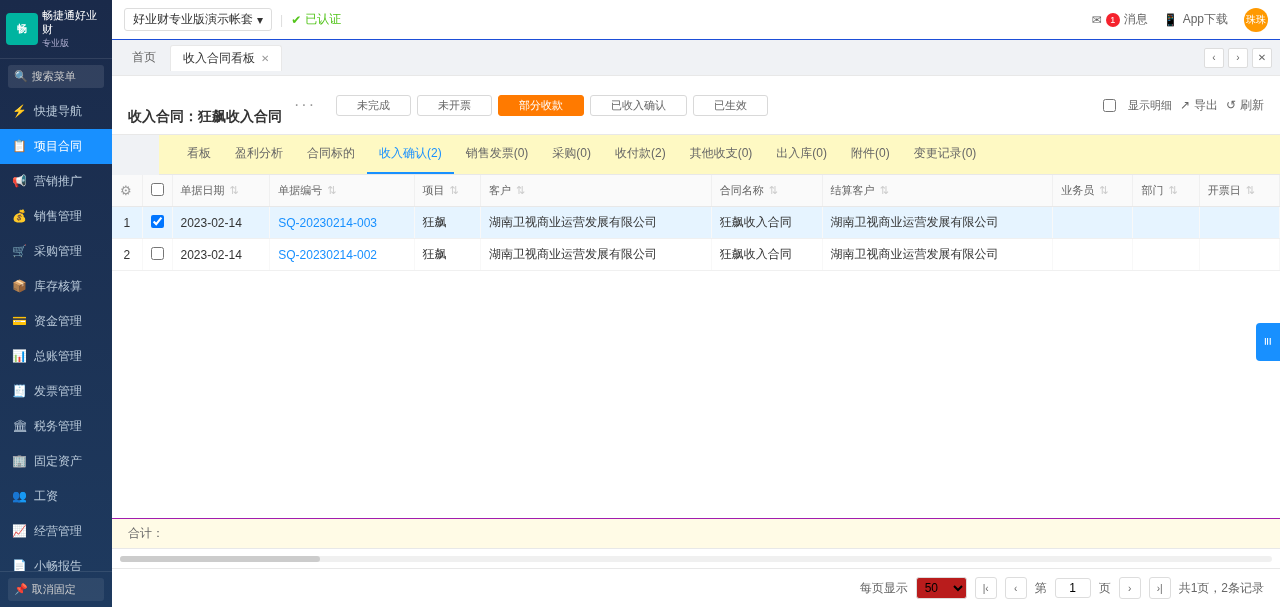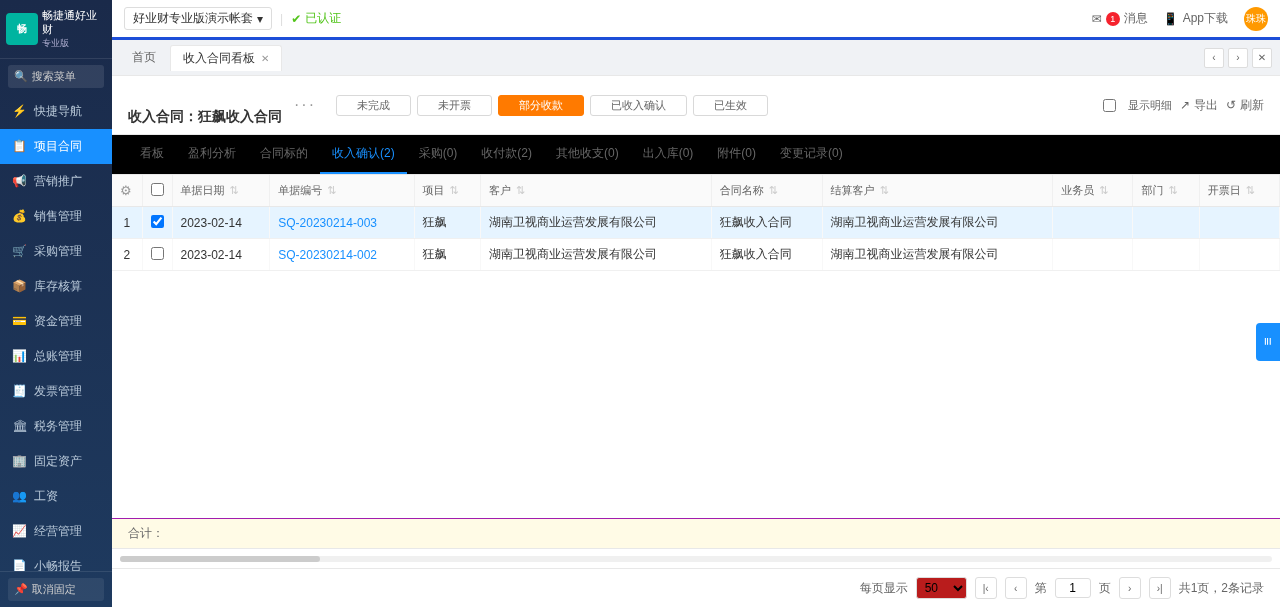--- a/index.html
+++ b/index.html
@@ -19,21 +19,21 @@
     .nav-item { display: flex; align-items: center; gap: 6px; padding: 9px 12px; color: #b8c8d8; cursor: pointer; font-size: 12px; transition: background 0.2s; }
     .nav-item.active { background: #1890ff; color: white; }
     .nav-item .nav-icon { width: 16px; height: 16px; display: flex; align-items: center; justify-content: center; flex-shrink: 0; }
     .sidebar-footer { padding: 6px 8px; border-top: 1px solid rgba(255,255,255,0.1); }
     .sidebar-footer-btn { width: 100%; background: rgba(255,255,255,0.08); border: none; border-radius: 3px; color: #ccc; padding: 4px 6px; cursor: pointer; font-size: 11px; display: flex; align-items: center; gap: 4px; }
 
     
     .main { flex: 1; display: flex; flex-direction: column; overflow: hidden; }
 
     
-    .topbar { height: 40px; background: white; border-bottom: 3px solid #1d4ed8; display: flex; align-items: center; padding: 0 12px; gap: 8px; flex-shrink: 0; }
+    .topbar { height: 40px; background: white; border-bottom: 1px solid #1d4ed8; display: flex; align-items: center; padding: 0 12px; gap: 8px; flex-shrink: 0; }
     .topbar-company { display: flex; align-items: center; gap: 4px; color: #333; font-size: 12px; cursor: pointer; border: 1px solid #ddd; padding: 2px 8px; border-radius: 3px; }
     .topbar-divider { color: #ddd; }
     .topbar-certified { display: flex; align-items: center; gap: 4px; color: #52c41a; font-size: 12px; }
     .topbar-right { margin-left: auto; display: flex; align-items: center; gap: 16px; }
     .topbar-btn { display: flex; align-items: center; gap: 4px; color: #666; font-size: 12px; cursor: pointer; }
     .topbar-badge { background: #f5222d; color: white; border-radius: 50%; width: 14px; height: 14px; font-size: 9px; display: flex; align-items: center; justify-content: center; }
     .topbar-avatar { width: 24px; height: 24px; border-radius: 50%; background: #ff9900; display: flex; align-items: center; justify-content: center; color: white; font-size: 10px; }
 
     
     .tabbar { height: 36px; background: #f0f2f5; border-bottom: 1px solid #e8e8e8; display: flex; align-items: center; padding: 0 8px; gap: 2px; flex-shrink: 0; }
@@ -57,21 +57,21 @@
     .status-btn.no-invoice { background: white; border-color: #d9d9d9; color: #666; }
     .status-btn.partial { background: #ff7a00; border-color: #ff7a00; color: white; }
     .status-btn.confirmed { background: white; border-color: #d9d9d9; color: #666; }
     .status-btn.effective { background: white; border-color: #d9d9d9; color: #666; }
     .header-right { margin-left: auto; display: flex; align-items: center; gap: 8px; }
     .show-detail { display: flex; align-items: center; gap: 12px; font-size: 11px; color: #666; }
     .export-btn { display: flex; align-items: center; gap: 4px; font-size: 12px; color: #666; cursor: pointer; }
     .refresh-btn { display: flex; align-items: center; gap: 4px; font-size: 12px; color: #666; cursor: pointer; }
 
     
-    .sub-tabs { background: #000000; border-bottom: 1px solid #e8e8e8; display: flex; padding: 0 16px; flex-shrink: 0; }
+    .sub-tabs { background: #fef9c3; border-bottom: 1px solid #e8e8e8; display: flex; padding: 0 16px; flex-shrink: 0; margin-left: 47px; }
     .sub-tab { padding: 10px 12px; font-size: 12px; color: #666; cursor: pointer; border-bottom: 2px solid transparent; white-space: nowrap; }
     .sub-tab.active { color: #1890ff; border-bottom-color: #1890ff; }
 
     
     .table-container { flex: 1; background: white; margin: 0; overflow: auto; }
     .data-table { width: 100%; border-collapse: collapse; min-width: 900px; }
     .data-table th { background: #fafafa; border-bottom: 1px solid #e8e8e8; border-right: 1px solid #f0f0f0; padding: 8px 8px; font-size: 11px; color: #666; font-weight: normal; text-align: left; white-space: nowrap; position: sticky; top: 0; z-index: 1; }
     .data-table th .sort-icon { color: #ccc; margin-left: 2px; }
     .data-table td { border-bottom: 1px solid #f0f0f0; border-right: 1px solid #f8f8f8; padding: 7px 8px; font-size: 12px; color: #333; }
     .data-table tr.selected td { background: #e6f4ff; }
@@ -261,20 +261,21 @@
           </div>
         </div>
       </div>
 
       <div class="sub-tabs">
 
       <div class="sub-tab">看板</div>
           <div class="sub-tab">盈利分析</div>
           <div class="sub-tab">合同标的</div>
           <div class="sub-tab active">收入确认(2)</div>
+          <div class="sub-tab">销售发票(0)</div>
           <div class="sub-tab">采购(0)</div>
           <div class="sub-tab">收付款(2)</div>
           <div class="sub-tab">其他收支(0)</div>
           <div class="sub-tab">出入库(0)</div>
           <div class="sub-tab">附件(0)</div>
           <div class="sub-tab">变更记录(0)</div>
         </div>
 
       <div class="table-container">
         <table class="data-table">

